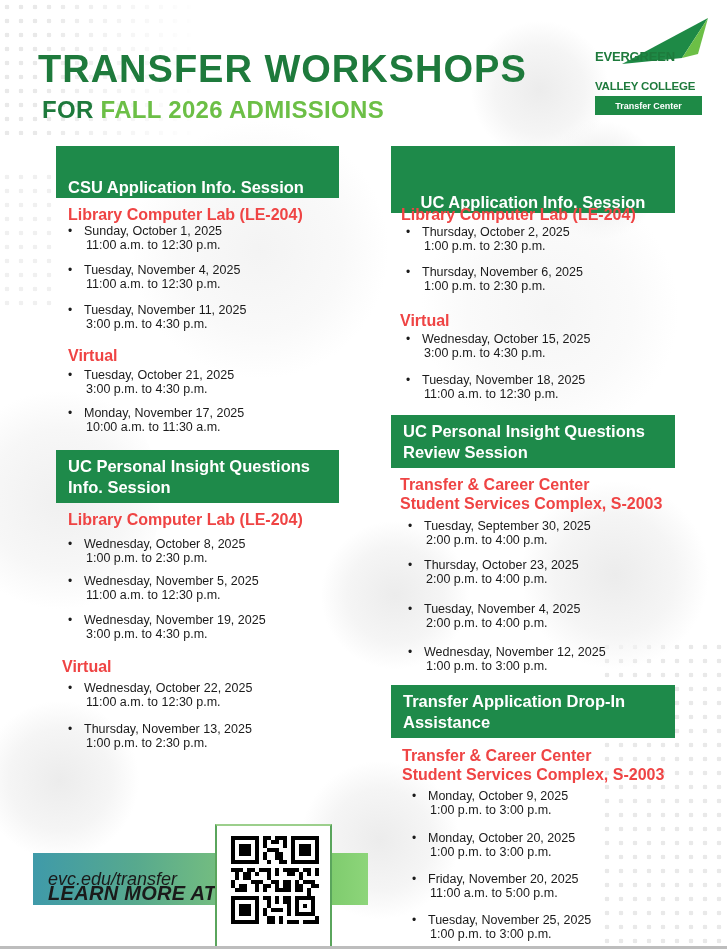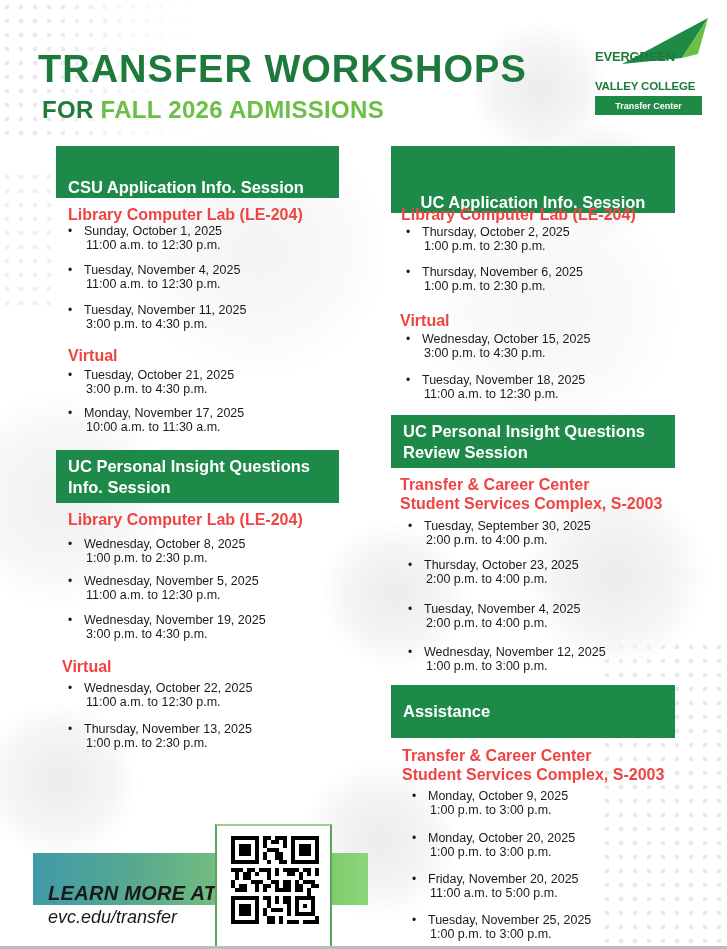--- a/index.html
+++ b/index.html
@@ -30,21 +30,21 @@
   .hdr.center { justify-content: center; text-align: center; }
 
   .loc { position: absolute; font-family: "Liberation Sans", sans-serif; font-weight: 700; font-size: 16px; color: #ef4444; line-height: 19px; }
 
   .item { position: absolute; font-family: "Liberation Sans", sans-serif; font-size: 12.5px; line-height: 14px; color: #1a1a1a; }
   .item .bullet { position: absolute; left: -16px; top: 0; font-size: 12px; }
   .item .time { display: block; padding-left: 2px; }
 
   .learn { position: absolute; left: 48px; top: 834px; font-family: "Liberation Sans", sans-serif; font-style: italic; font-weight: 700; font-size: 20px; color: #1a1a1a; letter-spacing: .3px; margin-top: 48px; }
   .url-bar { position: absolute; left: 33px; top: 853px; width: 186px; height: 52px; background: linear-gradient(90deg, #3f9aa9 0%, #57a98e 55%, #74bd80 100%); }
-  .url { position: absolute; left: 48px; top: 907px; font-family: "Liberation Sans", sans-serif; font-style: italic; font-size: 18px; color: #1a1a1a; }
+  .url { position: absolute; left: 48px; top: 869px; font-family: "Liberation Sans", sans-serif; font-style: italic; font-size: 18px; color: #1a1a1a; }
   .green-tab { position: absolute; left: 332px; top: 853px; width: 36px; height: 52px; background: linear-gradient(90deg, #7fcc6e, #8dd57a); }
   .qr-frame { position: absolute; left: 215px; top: 824px; width: 117px; height: 125px; background: #fff; border-left: 2px solid #5aa55c; border-right: 2px solid #5aa55c; border-top: 2px solid #9ccf8c; }
   .qr { position: absolute; left: 14px; top: 10px; }
 
   .bottom-line { position: absolute; left: 0; top: 946px; width: 727px; height: 3px; background: #bdbdbd; }
 </style>
 </head>
 <body>
 
 <div class="dots tl"></div>
@@ -191,20 +191,21 @@
   <span>Tuesday, November 4, 2025</span>
   <span class="time">2:00 p.m. to 4:00 p.m.</span>
 </div>
 <div class="item" style="left:424px;top:645px;">
   <span class="bullet">•</span>
   <span>Wednesday, November 12, 2025</span>
   <span class="time">1:00 p.m. to 3:00 p.m.</span>
 </div>
 
 <div class="hdr" style="left:391px;top:685px;width:284px;height:53px;flex-direction:column;align-items:flex-start;justify-content:center;">
+  <span>Transfer Application Drop-In</span>
   <span>Assistance</span>
 </div>
 <div class="loc" style="left:402px;top:746px;">
   <div>Transfer &amp; Career Center</div>
   <div>Student Services Complex, S-2003</div>
 </div>
 <div class="item" style="left:428px;top:789px;">
   <span class="bullet">•</span>
   <span>Monday, October 9, 2025</span>
   <span class="time">1:00 p.m. to 3:00 p.m.</span>

